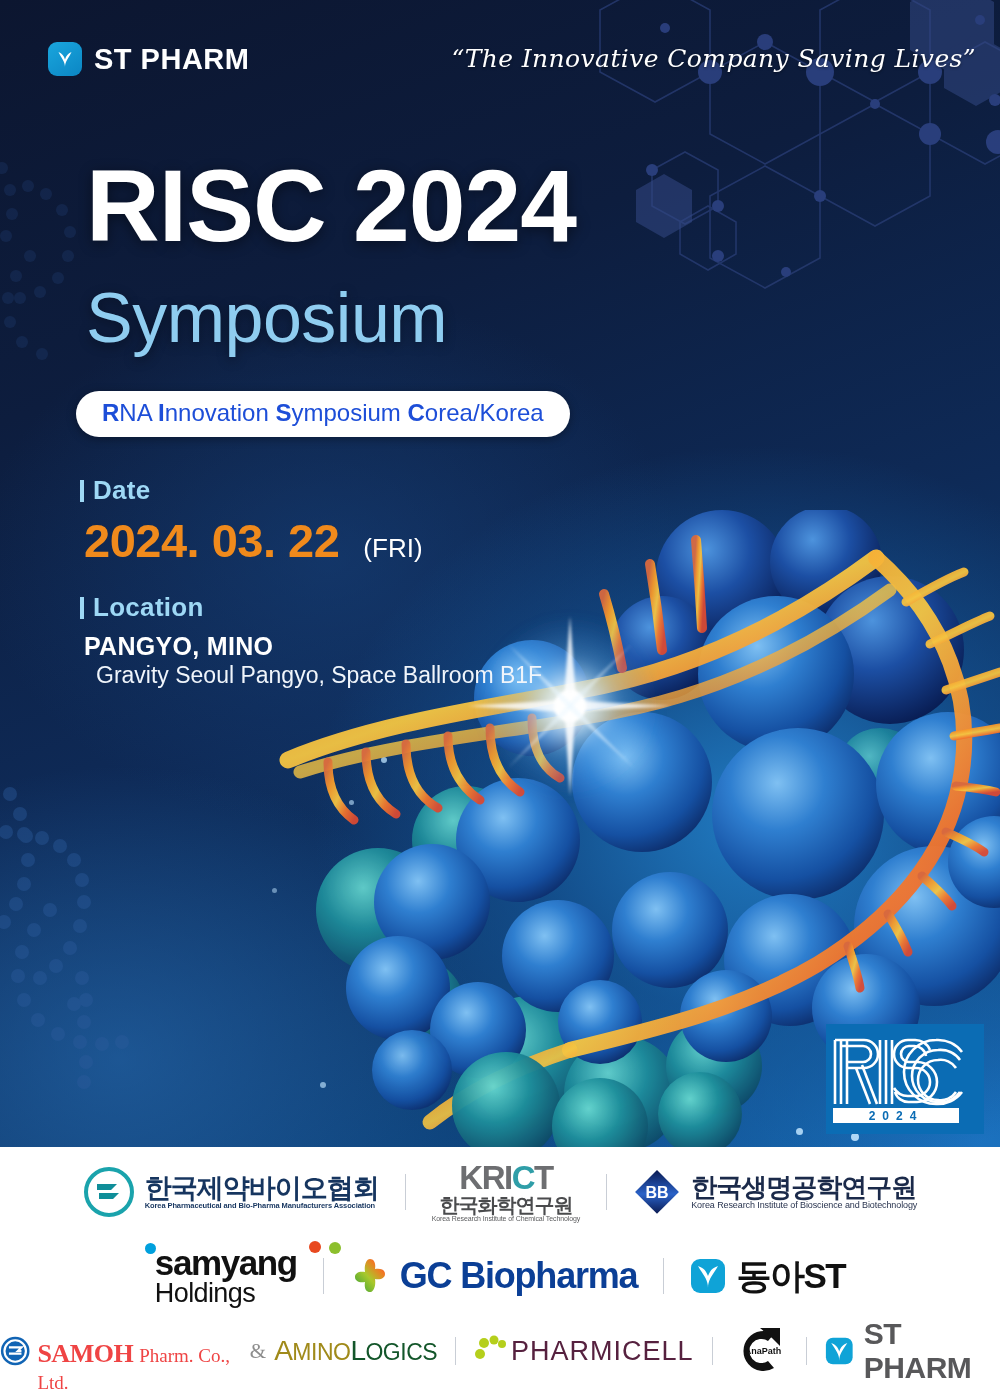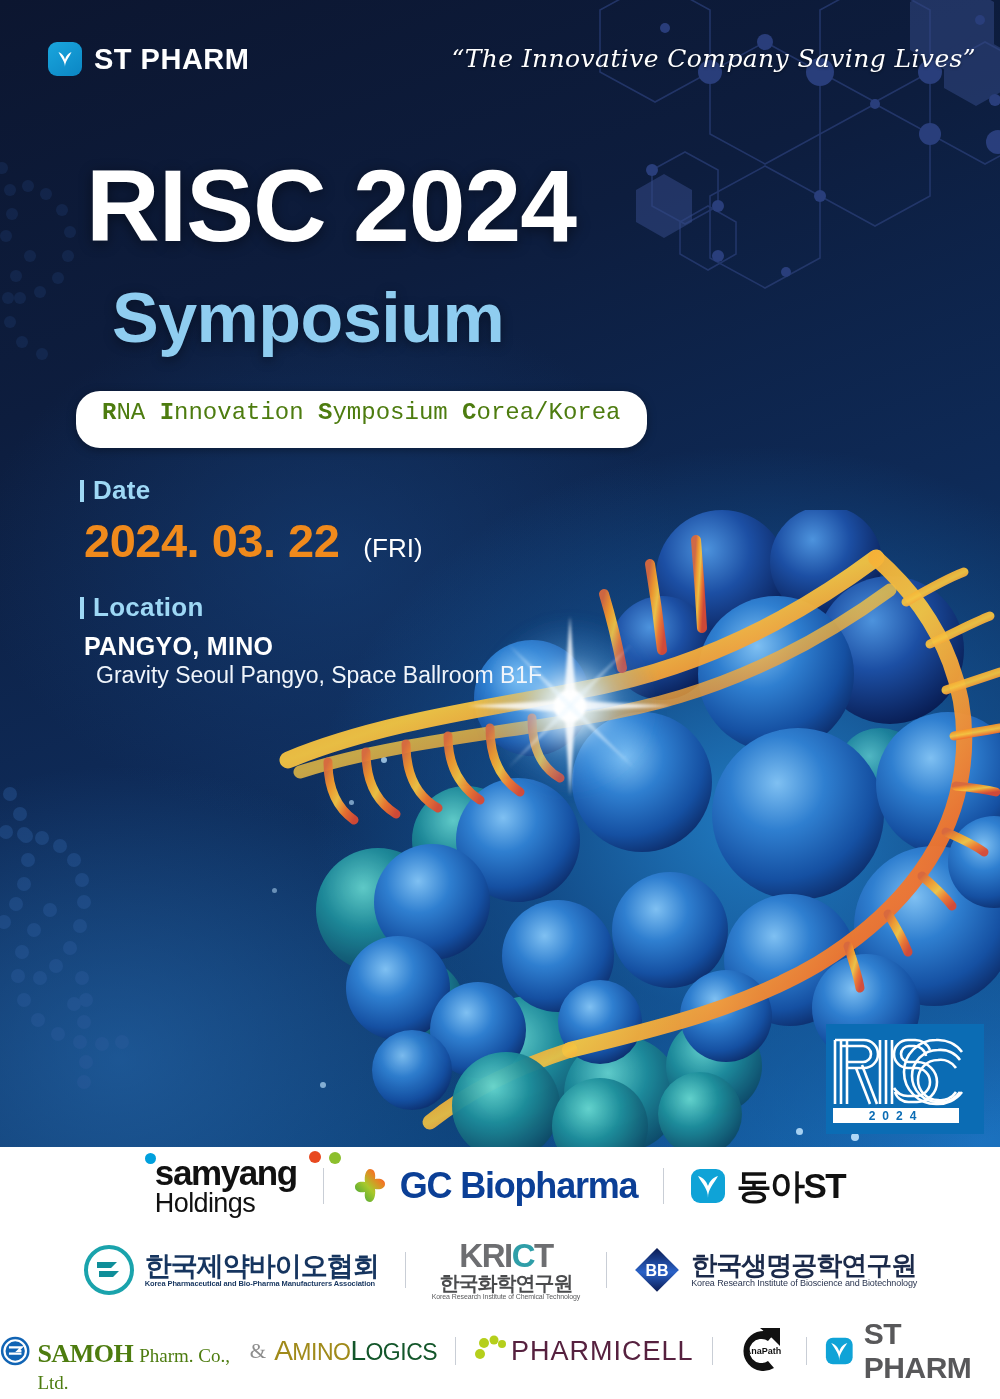--- a/index.html
+++ b/index.html
@@ -38,25 +38,25 @@
   .brand-mark{width:34px;height:34px;border-radius:9px;background:linear-gradient(145deg,#1aa6dd,#0b86c4);
                display:flex;align-items:center;justify-content:center;}
   .brand-name{color:#fff;font-size:29px;font-weight:bold;letter-spacing:.5px;}
   .tagline{position:absolute;right:24px;top:44px;color:#fff;font-size:25px;
            font-family:"DejaVu Serif",serif;font-style:italic;letter-spacing:.4px;white-space:nowrap;
            text-shadow:0 1px 3px rgba(0,0,0,.45);}
 
   
   .title{position:absolute;left:86px;top:155px;color:#fff;font-size:102px;font-weight:bold;
          letter-spacing:-1px;line-height:1;text-shadow:0 3px 14px rgba(0,0,0,.45);text-align:center;}
-  .subtitle{position:absolute;left:86px;top:283px;color:#8fcdf0;font-size:70px;font-weight:bold;
-            letter-spacing:-.5px;line-height:1;text-shadow:0 3px 12px rgba(0,0,0,.4);margin-left:26px;}
+  .subtitle{position:absolute;left:86px;top:283px;color:#8fcdf0;font-size:70px;font-weight:normal;
+            letter-spacing:-.5px;line-height:1;text-shadow:0 3px 12px rgba(0,0,0,.4);}
   .pill{position:absolute;left:76px;top:391px;background:#fff;border-radius:24px;
-        padding:8px 26px 22px;color:#4d7c0f;font-size:24px;white-space:nowrap;
-        box-shadow:0 2px 10px rgba(0,0,0,.35);font-family:Liberation Mono, monospace;}
+        padding:8px 26px 10px;color:#1d4ed8;font-size:24px;white-space:nowrap;
+        box-shadow:0 2px 10px rgba(0,0,0,.35);}
   .pill b{font-weight:bold;}
 
   
   .label{position:absolute;color:#9ed8f5;font-size:26px;font-weight:bold;letter-spacing:.3px;}
   .label .bar{display:inline-block;width:4px;height:22px;background:#9ed8f5;vertical-align:-3px;margin-right:9px;}
   .date-label{left:80px;top:475px;}
   .date-val{position:absolute;left:84px;top:513px;color:#f08a1c;font-size:47px;font-weight:bold;letter-spacing:-.5px;}
   .date-day{color:#fff;font-size:26px;font-weight:normal;margin-left:24px;letter-spacing:0;}
   .loc-label{left:80px;top:592px;}
   .loc-city{position:absolute;left:84px;top:632px;color:#fff;font-size:25px;font-weight:bold;letter-spacing:.3px;}
@@ -95,21 +95,21 @@
   .kribb-en{font-size:9px;color:#2a3550;letter-spacing:-.1px;}
 
   .samyang{position:relative;display:flex;flex-direction:column;line-height:.95;}
   .samyang .s1{font-size:35px;font-weight:bold;color:#111;letter-spacing:-1.4px;}
   .samyang .s2{font-size:27px;color:#111;letter-spacing:-.6px;margin-top:2px;}
   .dot{position:absolute;border-radius:50%;}
 
   .gcb{font-size:36px;font-weight:bold;color:#0b3f96;letter-spacing:-1.2px;}
   .donga{font-size:35px;font-weight:bold;color:#111;letter-spacing:-1.5px;}
 
-  .samoh{font-size:22px;color:#4d7c0f;margin-top:32px;}
+  .samoh{font-size:22px;color:#ef4444;margin-top:32px;}
   .samoh .b{font-family:"Liberation Serif",serif;font-weight:bold;font-size:26px;letter-spacing:-.5px;}
   .samoh .r{font-family:"Liberation Serif",serif;font-size:19px;}
   .amp{font-size:21px;color:#8d8d8d;margin:0 8px;font-family:"Liberation Serif",serif;}
   .amino{font-size:28px;font-weight:normal;letter-spacing:-.5px;}
   .amino .y{color:#a08a1a;}
   .amino .g{color:#13562a;}
   .pharmicell{font-size:27px;color:#56213f;letter-spacing:1px;}
   .stp-foot{font-size:30px;font-weight:bold;color:#58585a;letter-spacing:-.5px;}
 </style>
 </head>
@@ -420,20 +420,65 @@
           <path d="M126,36 a18,18 0 0 0 -18,-8 a20,20 0 0 0 0,40 a18,18 0 0 0 18,-8"></path>
         </g>
         <rect x="3" y="76" width="126" height="15" fill="#fff"></rect>
         <text x="66" y="88" font-family="Liberation Sans, sans-serif" font-size="12" font-weight="bold" letter-spacing="7" fill="#0b6cb4" text-anchor="middle">2024</text>
       </svg>
     </div>
   </div>
 
   <div class="footer">
 
+    <div class="srow srow1">
+
+      <div class="logo">
+        <svg width="52" height="52" viewBox="0 0 52 52">
+          <circle cx="26" cy="26" r="23" fill="none" stroke="#1aa3ac" stroke-width="4"></circle>
+          <path d="M14 18 h20 l-6 6 h6 l-20 0 z" fill="#0f8e99"></path>
+          <path d="M16 27 h20 l-6 6 h6 l-20 0 z" fill="#0f8e99"></path>
+        </svg>
+        <span class="kpbma-txt">
+          <span class="kpbma-kr">한국제약바이오협회</span>
+          <span class="kpbma-en">Korea Pharmaceutical and Bio-Pharma Manufacturers Association</span>
+        </span>
+      </div>
+
+      <div class="vsep"></div>
+
+      <div class="krict-wrap">
+        <span class="krict-main">
+          KRI<span class="c">C</span>T
+        </span>
+        <span class="krict-kr">한국화학연구원</span>
+        <span class="krict-en">Korea Research Institute of Chemical Technology</span>
+      </div>
+
+      <div class="vsep"></div>
+
+      <div class="logo">
+        <svg width="48" height="48" viewBox="0 0 48 48">
+          <defs>
+            <linearGradient id="kribbG" x1="0" y1="0" x2="1" y2="1">
+              <stop offset="0%" stop-color="#0b1b52"></stop>
+                <stop offset="55%" stop-color="#2a62c8"></stop>
+              <stop offset="100%" stop-color="#0b1b52"></stop>
+            </linearGradient>
+          </defs>
+          <rect x="24" y="2" width="31" height="31" transform="rotate(45 24 2)" fill="url(#kribbG)"></rect>
+          <text x="24" y="30" font-family="Liberation Sans, sans-serif" font-size="16" font-weight="bold" fill="#fff" text-anchor="middle">BB</text>
+        </svg>
+        <span class="kribb-txt">
+          <span class="kribb-kr">한국생명공학연구원</span>
+          <span class="kribb-en">Korea Research Institute of Bioscience and Biotechnology</span>
+        </span>
+      </div>
+    </div>
+
     <div class="srow srow2">
 
       <div class="samyang">
         <span class="dot" style="left:-10px;top:-3px;width:11px;height:11px;background:#00a0dd;"></span>
         <span class="dot" style="right:-24px;top:-5px;width:12px;height:12px;background:#e8491f;"></span>
         <span class="dot" style="right:-44px;top:-4px;width:12px;height:12px;background:#8cbf2d;"></span>
         <span class="s1">samyang</span>
         <span class="s2">Holdings</span>
       </div>
 
@@ -458,65 +503,20 @@
 
       <div class="logo">
         <svg width="36" height="36" viewBox="0 0 36 36">
           <rect x="1" y="1" width="34" height="34" rx="9" fill="#0fa3d7"></rect>
           <path d="M18 30 C18 21 13 17 8 8 C14 10 16 13 18 18 C20 13 22 10 28 8 C23 17 18 21 18 30 Z" fill="#fff"></path>
         </svg>
         <span class="donga">동아ST</span>
       </div>
     </div>
 
-    <div class="srow srow1">
-
-      <div class="logo">
-        <svg width="52" height="52" viewBox="0 0 52 52">
-          <circle cx="26" cy="26" r="23" fill="none" stroke="#1aa3ac" stroke-width="4"></circle>
-          <path d="M14 18 h20 l-6 6 h6 l-20 0 z" fill="#0f8e99"></path>
-          <path d="M16 27 h20 l-6 6 h6 l-20 0 z" fill="#0f8e99"></path>
-        </svg>
-        <span class="kpbma-txt">
-          <span class="kpbma-kr">한국제약바이오협회</span>
-          <span class="kpbma-en">Korea Pharmaceutical and Bio-Pharma Manufacturers Association</span>
-        </span>
-      </div>
-
-      <div class="vsep"></div>
-
-      <div class="krict-wrap">
-        <span class="krict-main">
-          KRI<span class="c">C</span>T
-        </span>
-        <span class="krict-kr">한국화학연구원</span>
-        <span class="krict-en">Korea Research Institute of Chemical Technology</span>
-      </div>
-
-      <div class="vsep"></div>
-
-      <div class="logo">
-        <svg width="48" height="48" viewBox="0 0 48 48">
-          <defs>
-            <linearGradient id="kribbG" x1="0" y1="0" x2="1" y2="1">
-              <stop offset="0%" stop-color="#0b1b52"></stop>
-                <stop offset="55%" stop-color="#2a62c8"></stop>
-              <stop offset="100%" stop-color="#0b1b52"></stop>
-            </linearGradient>
-          </defs>
-          <rect x="24" y="2" width="31" height="31" transform="rotate(45 24 2)" fill="url(#kribbG)"></rect>
-          <text x="24" y="30" font-family="Liberation Sans, sans-serif" font-size="16" font-weight="bold" fill="#fff" text-anchor="middle">BB</text>
-        </svg>
-        <span class="kribb-txt">
-          <span class="kribb-kr">한국생명공학연구원</span>
-          <span class="kribb-en">Korea Research Institute of Bioscience and Biotechnology</span>
-        </span>
-      </div>
-    </div>
-
     <div class="srow srow3">
 
       <div class="logo" style="gap:7px;">
         <svg width="34" height="34" viewBox="0 0 34 34">
           <circle cx="17" cy="17" r="16" fill="#1164b4"></circle>
           <path d="M17 5 a12 12 0 1 0 0 24 a12 12 0 1 0 0 -24 Z M10 13 h14 l-4 4 h4 M10 20 h14" stroke="#fff" stroke-width="2.4" fill="none"></path>
         </svg>
         <span class="samoh"><span class="b">SAMOH</span> <span class="r">Pharm. Co., Ltd.</span></span>
       </div>
 

